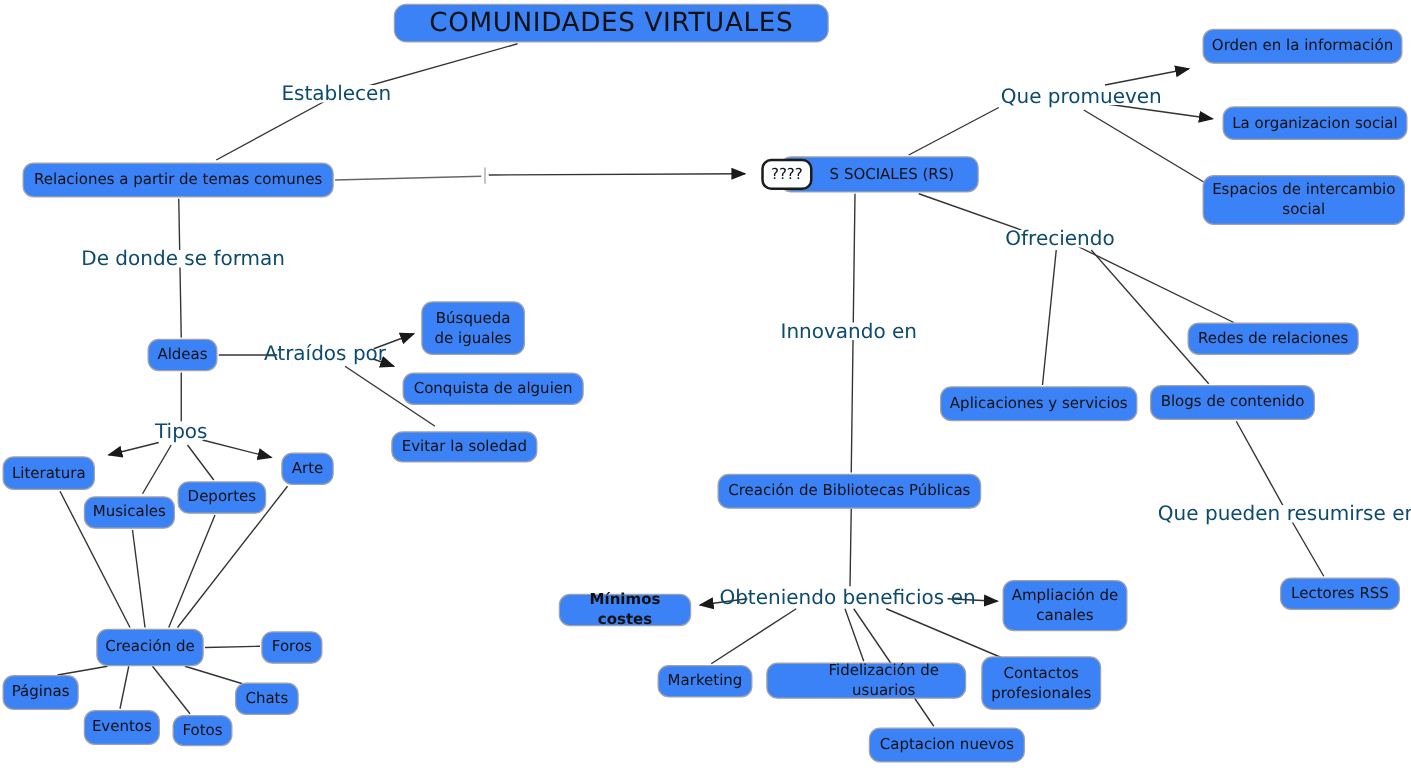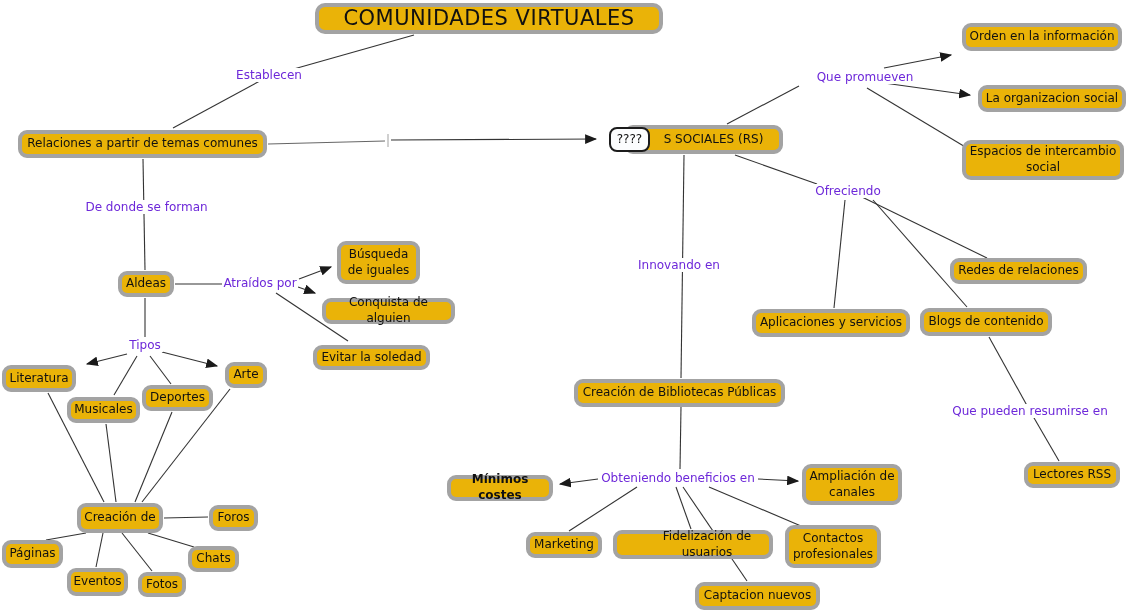--- a/index.html
+++ b/index.html
@@ -3,31 +3,31 @@
 <meta charset="utf-8">
 <style>
   html,body{margin:0;padding:0;background:#ffffff;}
   #canvas{
     position:relative;width:1129px;height:614px;background:#ffffff;
     font-family:"DejaVu Sans", sans-serif;overflow:hidden;
   }
   #edge-layer{position:absolute;left:0;top:0;width:1129px;height:614px;z-index:1;}
   .node{
     position:absolute;box-sizing:border-box;
-    background:#eab308;border:4px solid #a3a3a3;border-radius:9px;
+    background:#3b82f6;border:1px solid #a3a3a3;border-radius:9px;
     display:flex;align-items:center;justify-content:center;text-align:center;
     font-size:12px;color:#111111;white-space:pre-line;line-height:1.3;
     z-index:2;cursor:default;
   }
   .node.title{font-size:21px;border-radius:10px;letter-spacing:0.5px;}
   .node.edit{background:#fcfdfe;border:2px solid #1c1c1c;border-radius:8px;z-index:3;}
   .lbl{
     position:absolute;box-sizing:border-box;
     display:flex;align-items:center;justify-content:center;
-    background:#ffffff;color:#6d28d9;font-size:12px;line-height:1;
+    background:#ffffff;color:#0c4a6e;font-size:16px;line-height:1;
     white-space:nowrap;z-index:2;cursor:default;
   }
 </style>
 </head>
 <body>
 
 <div id="canvas">
   <svg id="edge-layer" viewBox="0 0 1129 614" xmlns="http://www.w3.org/2000/svg">
     <defs>
       <marker id="arrow" viewBox="0 0 10 8" refX="9" refY="4" markerWidth="11" markerHeight="9" orient="auto">
@@ -84,21 +84,21 @@
       <div class="node" style="left: 18px; top: 130px; width: 249px; height: 28px;">Relaciones a partir de temas comunes</div>
       <div class="node" style="left: 624px; top: 125px; width: 159px; height: 29px; padding-left: 20px;">S SOCIALES (RS)</div>
       <div class="node edit" style="left: 609px; top: 127px; width: 41px; height: 25px;">????</div>
       <div class="node" style="left: 962px; top: 23px; width: 160px; height: 28px;">Orden en la información</div>
       <div class="node" style="left: 978px; top: 85px; width: 148px; height: 27px;">La organizacion social</div>
       <div class="node" style="left: 962px; top: 140px; width: 162px; height: 40px;">Espacios de intercambio
 social</div>
       <div class="node" style="left: 118px; top: 271px; width: 56px; height: 26px;">Aldeas</div>
       <div class="node" style="left: 337px; top: 241px; width: 83px; height: 43px;">Búsqueda
 de iguales</div>
-      <div class="node" style="left: 322px; top: 298px; width: 133px; height: 26px;">Conquista de alguien</div>
+      <div class="node" style="left: 322px; top: 298px; width: 145px; height: 26px;">Conquista de alguien</div>
       <div class="node" style="left: 313px; top: 345px; width: 117px; height: 25px;">Evitar la soledad</div>
       <div class="node" style="left: 2px; top: 365px; width: 74px; height: 27px;">Literatura</div>
       <div class="node" style="left: 67px; top: 397px; width: 73px; height: 26px;">Musicales</div>
       <div class="node" style="left: 142px; top: 385px; width: 71px; height: 26px;">Deportes</div>
       <div class="node" style="left: 225px; top: 362px; width: 42px; height: 26px;">Arte</div>
       <div class="node" style="left: 77px; top: 503px; width: 86px; height: 30px;">Creación de</div>
       <div class="node" style="left: 209px; top: 505px; width: 49px; height: 26px;">Foros</div>
       <div class="node" style="left: 2px; top: 540px; width: 61px; height: 28px;">Páginas</div>
       <div class="node" style="left: 67px; top: 568px; width: 61px; height: 28px;">Eventos</div>
       <div class="node" style="left: 138px; top: 572px; width: 48px; height: 25px;">Fotos</div>

